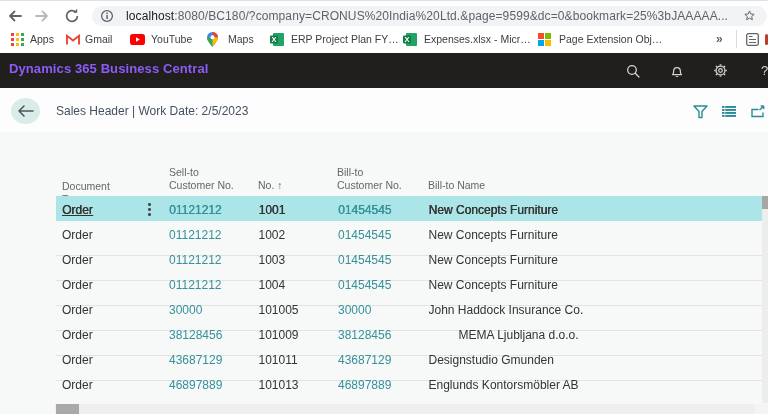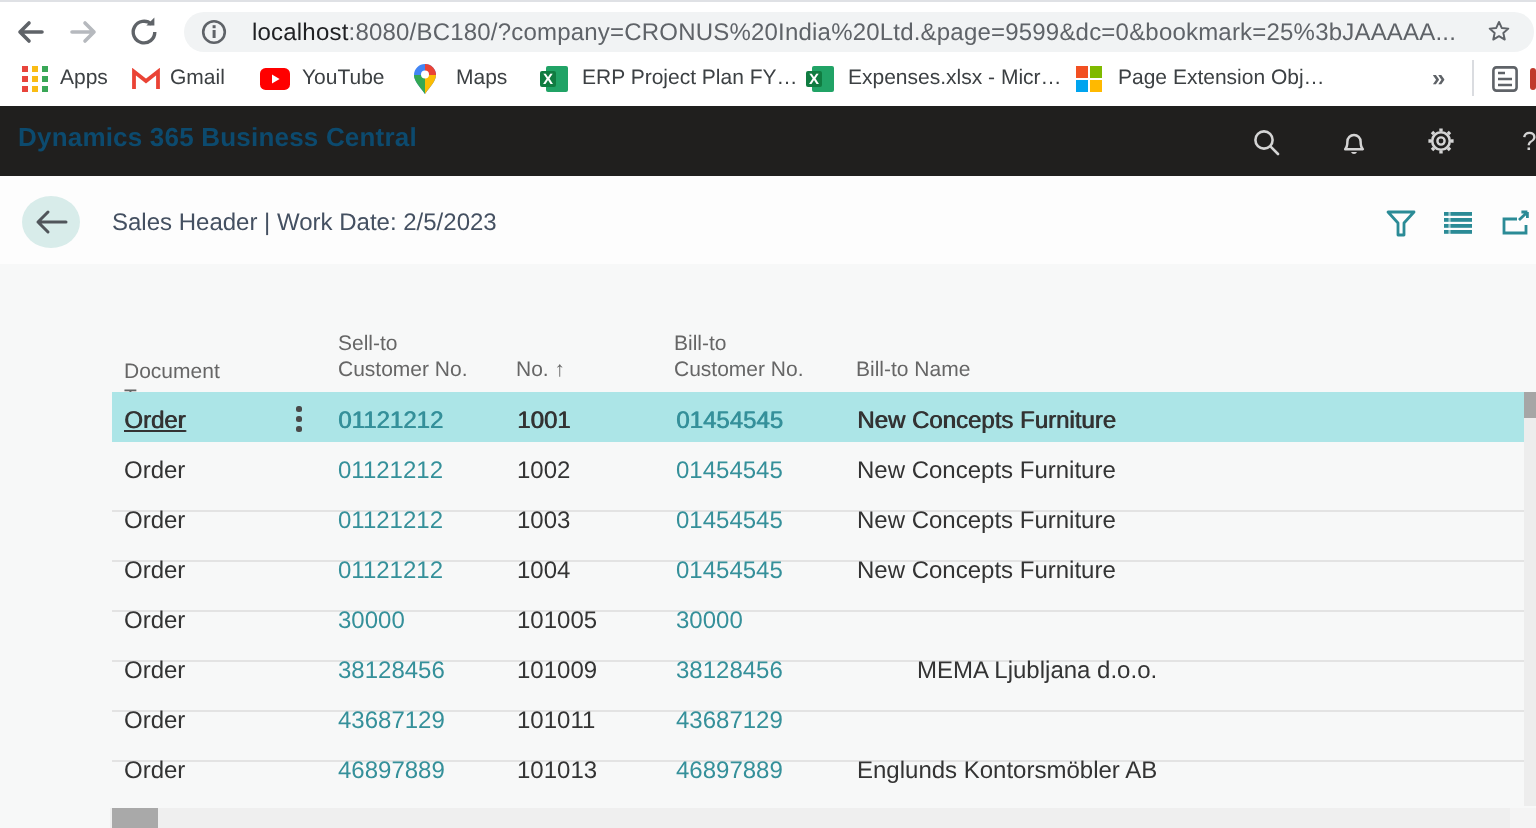--- a/index.html
+++ b/index.html
@@ -99,21 +99,21 @@
 <div class="abs" style="left:716px;top:32px;font-size:12px;color:#5f6368;font-weight:bold;">»</div>
 <div class="abs" style="left:736px;top:30px;width:1px;height:18px;background:#dadce0;"></div>
 
 <svg class="abs" style="left:746px;top:33px;" width="13" height="13" viewBox="0 0 13 13">
   <rect x="0.7" y="0.7" width="11.6" height="11.6" rx="1.5" stroke="#5f6368" stroke-width="1.3" fill="none"></rect>
   <path d="M3 3.5 h3.5 M3 6.5 h7 M3 9.5 h7" stroke="#5f6368" stroke-width="1.2"></path>
 </svg>
 <div class="abs" style="left:765px;top:34px;width:3px;height:11px;background:#c0392b;border-radius:1.5px;"></div>
 
 <div class="abs" style="left:0;top:53px;width:768px;height:35px;background:#201f1e;"></div>
-<div class="abs" style="left:9px;top:53px;height:35px;line-height:32px;color:#0c4a6e;font-size:13px;font-weight:bold;letter-spacing:0.1px;">Dynamics 365 Business Central</div>
+<div class="abs" style="left:9px;top:53px;height:35px;line-height:32px;color:#8b5cf6;font-size:13px;font-weight:bold;letter-spacing:0.1px;">Dynamics 365 Business Central</div>
 
 <svg class="abs" style="left:626px;top:64px;" width="14" height="14" viewBox="0 0 14 14">
   <circle cx="6" cy="6" r="4.3" stroke="#d4d4d4" stroke-width="1.3" fill="none"></circle>
   <path d="M9.2 9.2 L13 13" stroke="#d4d4d4" stroke-width="1.3" stroke-linecap="round"></path>
 </svg>
 
 <svg class="abs" style="left:670px;top:64px;" width="14" height="14" viewBox="0 0 14 14">
   <path d="M2.6 10.6 c0.9-0.9 1.1-2.2 1.1-3.8 a3.3 3.3 0 0 1 6.6 0 c0 1.6 0.2 2.9 1.1 3.8 z" stroke="#d4d4d4" stroke-width="1.25" fill="none" stroke-linejoin="round"></path>
   <path d="M5.5 12 a1.6 1.6 0 0 0 3 0 z" fill="#d4d4d4"></path>
 </svg>
@@ -195,33 +195,35 @@
       <div class="cell link" style="left:113px;">01121212</div>
       <div class="cell" style="left:202.5px;">1004</div>
       <div class="cell link" style="left:282px;">01454545</div>
       <div class="cell" style="left:372.5px;">New Concepts Furniture</div>
     </div>
 <div class="row" style="top:296px;">
       <div class="cell" style="left:6px;">Order</div>
       <div class="cell link" style="left:113px;">30000</div>
       <div class="cell" style="left:202.5px;">101005</div>
       <div class="cell link" style="left:282px;">30000</div>
+      <div class="cell" style="left:372.5px;">John Haddock Insurance Co.</div>
     </div>
 <div class="row" style="top:321px;">
       <div class="cell" style="left:6px;">Order</div>
       <div class="cell link" style="left:113px;">38128456</div>
       <div class="cell" style="left:202.5px;">101009</div>
       <div class="cell link" style="left:282px;">38128456</div>
       <div class="cell" style="left:372.5px;margin-left:30px;">MEMA Ljubljana d.o.o.</div>
     </div>
 <div class="row" style="top:346px;">
       <div class="cell" style="left:6px;">Order</div>
       <div class="cell link" style="left:113px;">43687129</div>
       <div class="cell" style="left:202.5px;">101011</div>
       <div class="cell link" style="left:282px;">43687129</div>
+      <div class="cell" style="left:372.5px;">Designstudio Gmunden</div>
     </div>
 <div class="row" style="top:371px;">
       <div class="cell" style="left:6px;">Order</div>
       <div class="cell link" style="left:113px;">46897889</div>
       <div class="cell" style="left:202.5px;">101013</div>
       <div class="cell link" style="left:282px;">46897889</div>
       <div class="cell" style="left:372.5px;">Englunds Kontorsmöbler AB</div>
     </div>
 </div>
 

